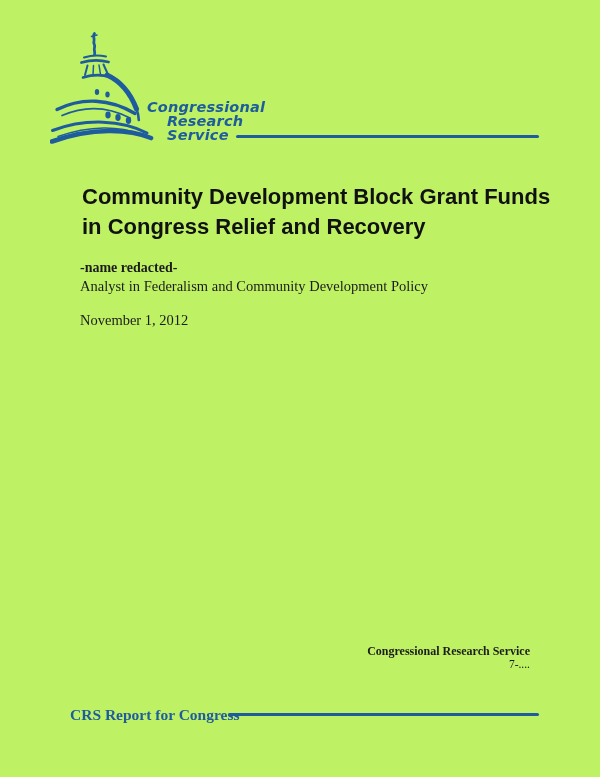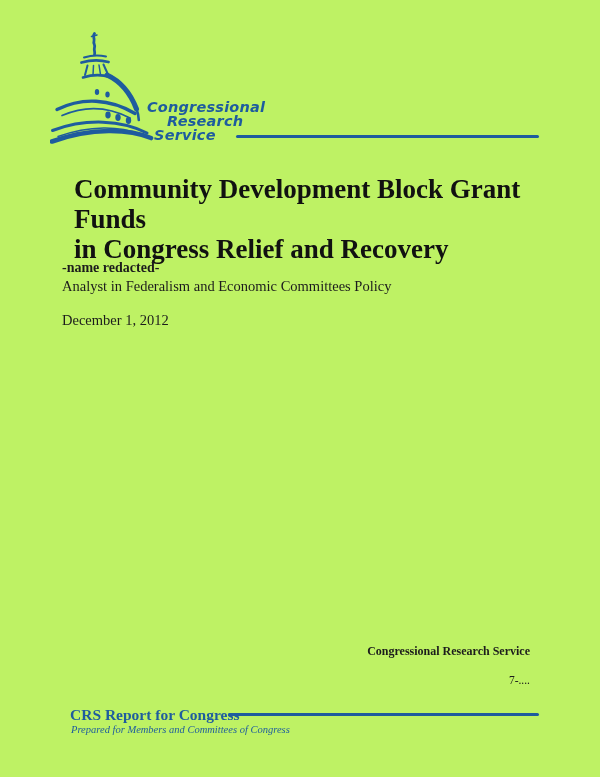--- a/index.html
+++ b/index.html
@@ -22,50 +22,50 @@
   .logo-text{
     position:absolute;left:147px;top:100px;
     font-family:"DejaVu Sans",sans-serif;
     font-style:italic;font-weight:bold;
     font-size:14.5px;line-height:14px;
     letter-spacing:.2px;
     color:var(--color-brand-blue,#1e5c9e);
     white-space:nowrap;
   }
   .logo-text .l2{margin-left:20px;}
-  .logo-text .l3{margin-left:7px;}
+  .logo-text .l3{margin-left:20px;}
   .header-rule{
     position:absolute;left:236px;top:135px;
     width:303px;height:3px;border-radius:2px;
     background:var(--color-brand-blue,#1e5c9e);
   }
   
   .report-title{
     position:absolute;left:70px;top:170px;
-    margin:4px;width:490px;
-    font-size:27px;line-height:30px;
+    margin:12px;width:490px;
+    font-size:22px;line-height:30px;
     font-weight:bold;
     color:var(--color-text-black,#111);
-    font-family:Liberation Serif, serif;
+    font-family:Liberation Sans, sans-serif;
   }
   
   .author-block{
-    position:absolute;left:62px;top:258px;
+    position:absolute;left:80px;top:258px;
     color:#1c1c1c;
   }
   .author-name{font-weight:bold;font-size:14px;line-height:19px;}
   .author-role{font-size:14.5px;line-height:19px;}
   .report-date{font-size:14.5px;line-height:19px;margin-top:15px;}
   
   .footer-meta{
     position:absolute;right:70px;top:644px;
     text-align:right;color:#1c1c1c;
     font-size:11.5px;line-height:13.5px;
   }
-  .meta-org{font-weight:bold;font-size:12px;line-height:14px;margin-bottom:16px;}
+  .meta-org{font-weight:bold;font-size:12px;line-height:14px;margin-bottom:0;}
   
   .brand-title{
     position:absolute;left:70px;top:706px;
     font-weight:bold;font-size:15.5px;
     color:var(--color-brand-blue,#1e5c9e);
     white-space:nowrap;
   }
   .brand-rule{
     position:absolute;left:228px;top:713px;
     width:311px;height:2.5px;border-radius:2px;
@@ -125,26 +125,25 @@
 
   <div class="header-rule"></div>
 
   <h1 class="report-title">
     <span>Community Development Block Grant Funds</span><br>
     <span>in Congress Relief and Recovery</span>
   </h1>
 
   <div class="author-block">
     <div class="author-name">-name redacted-</div>
-    <div class="author-role">Analyst in Federalism and Economic Committees Policy</div>
-    <div class="report-date">December 1, 2012</div>
+    <div class="author-role">Analyst in Federalism and Community Development Policy</div>
+    <div class="report-date">November 1, 2012</div>
   </div>
 
   <div class="footer-meta">
     <div class="meta-org">Congressional Research Service</div>
     <div class="meta-phone">7-....</div>
   </div>
 
   <div class="brand-title">CRS Report for Congress</div>
   <div class="brand-rule"></div>
-  <div class="brand-subtitle">Prepared for Members and Committees of Congress</div>
 
 </div>
 
 </body></html>

